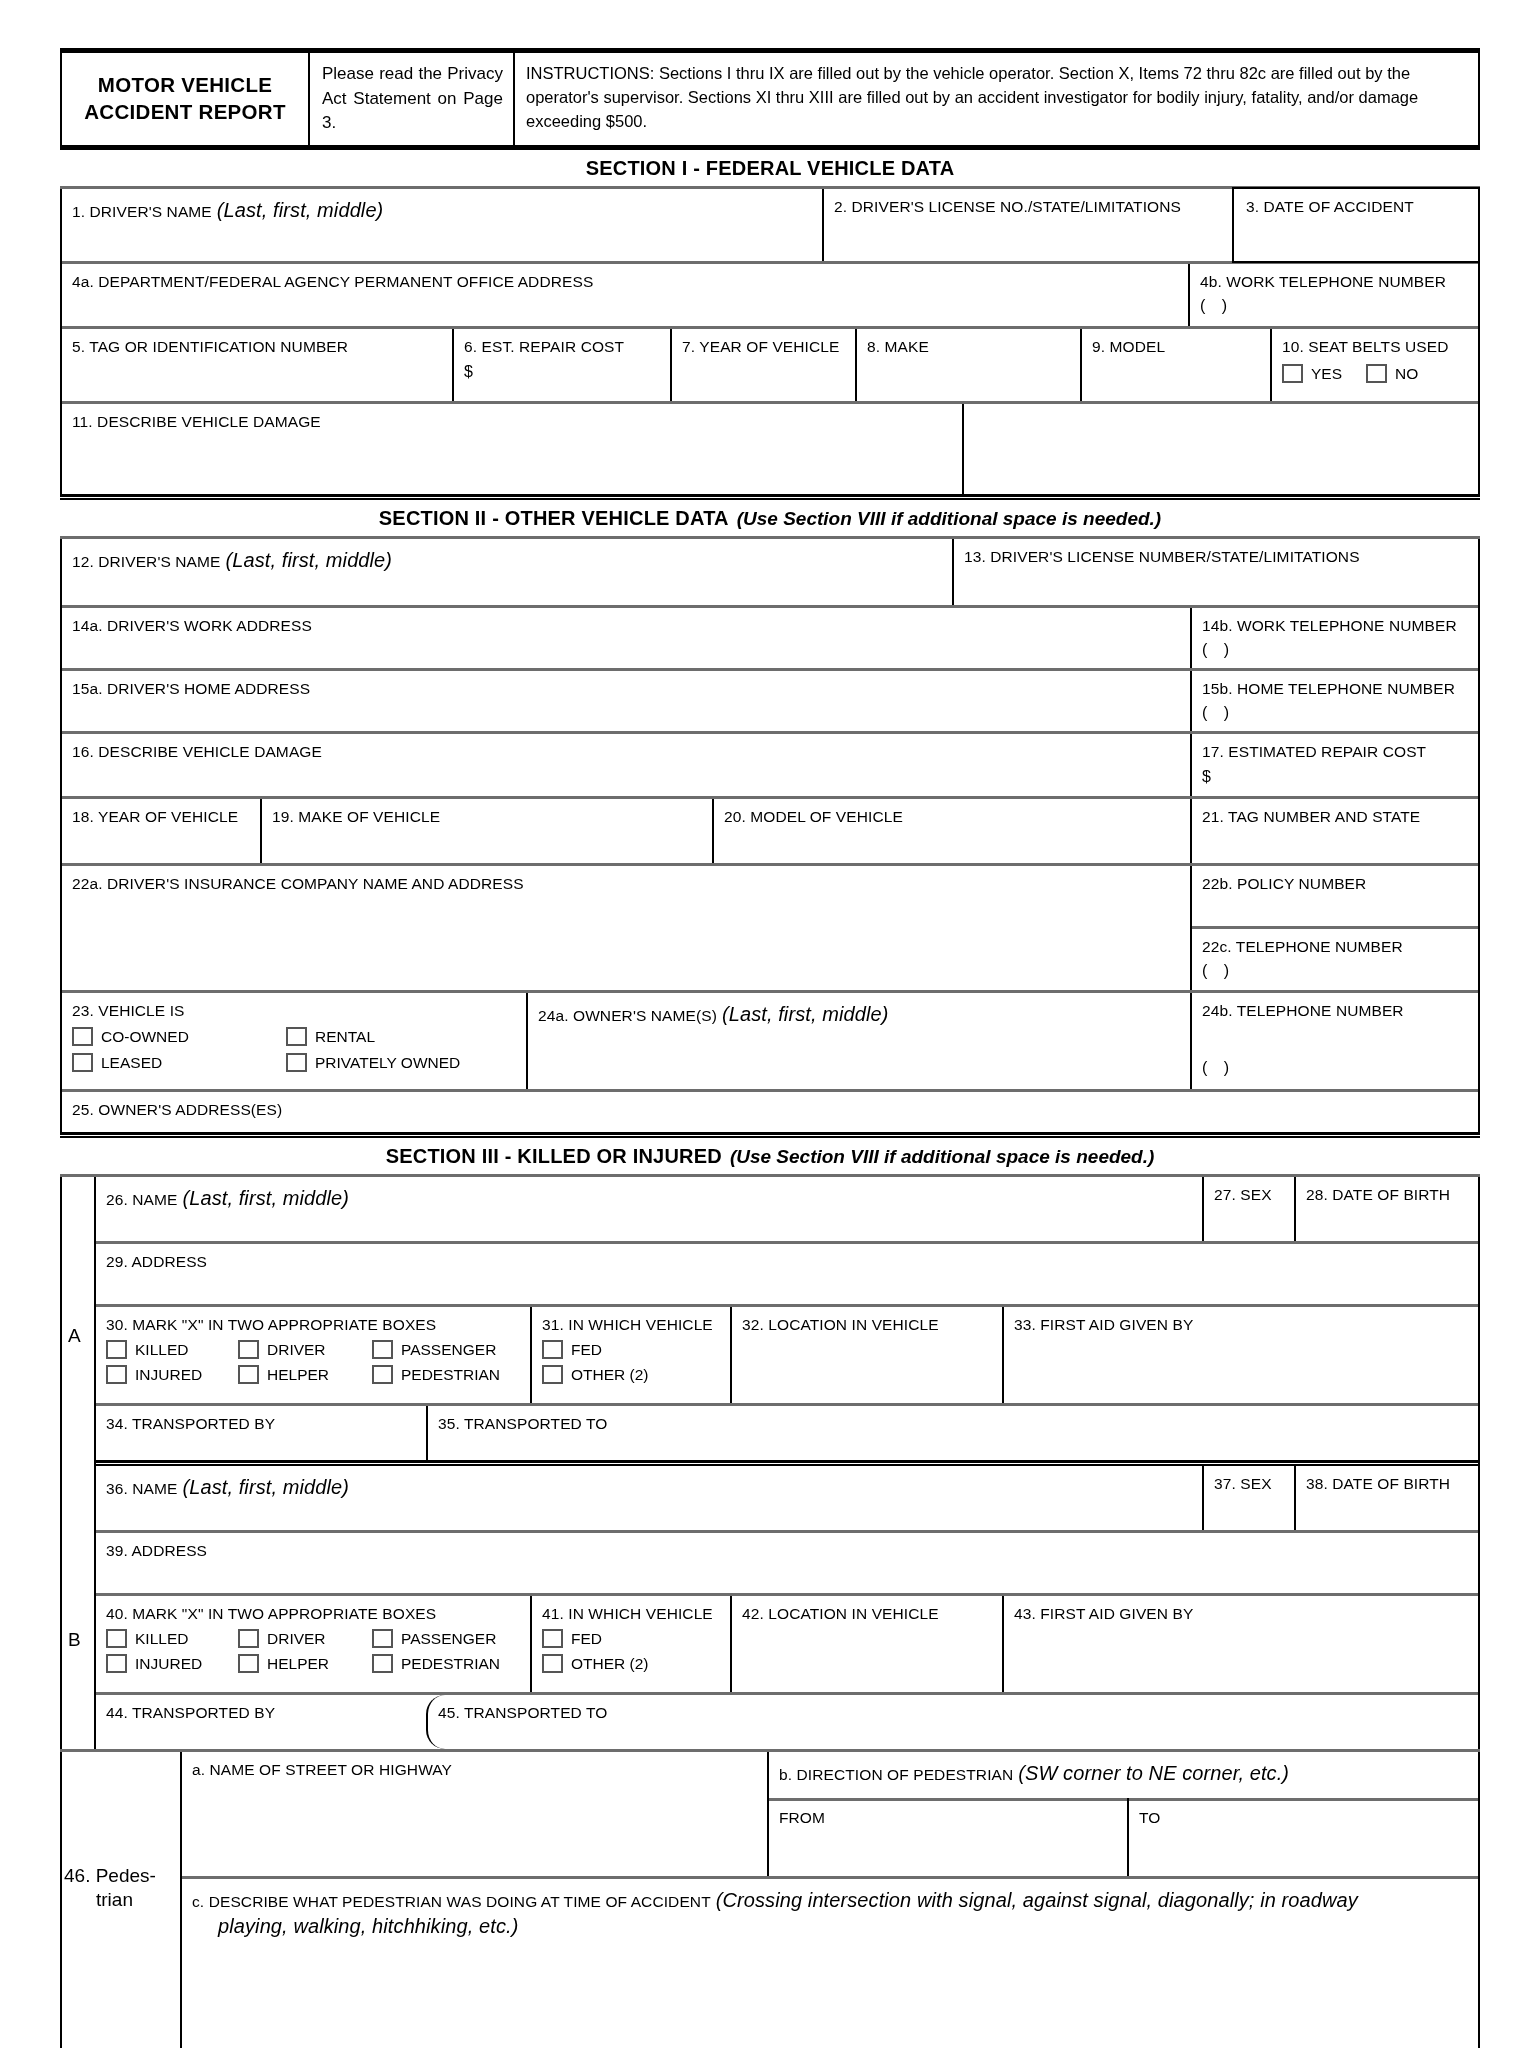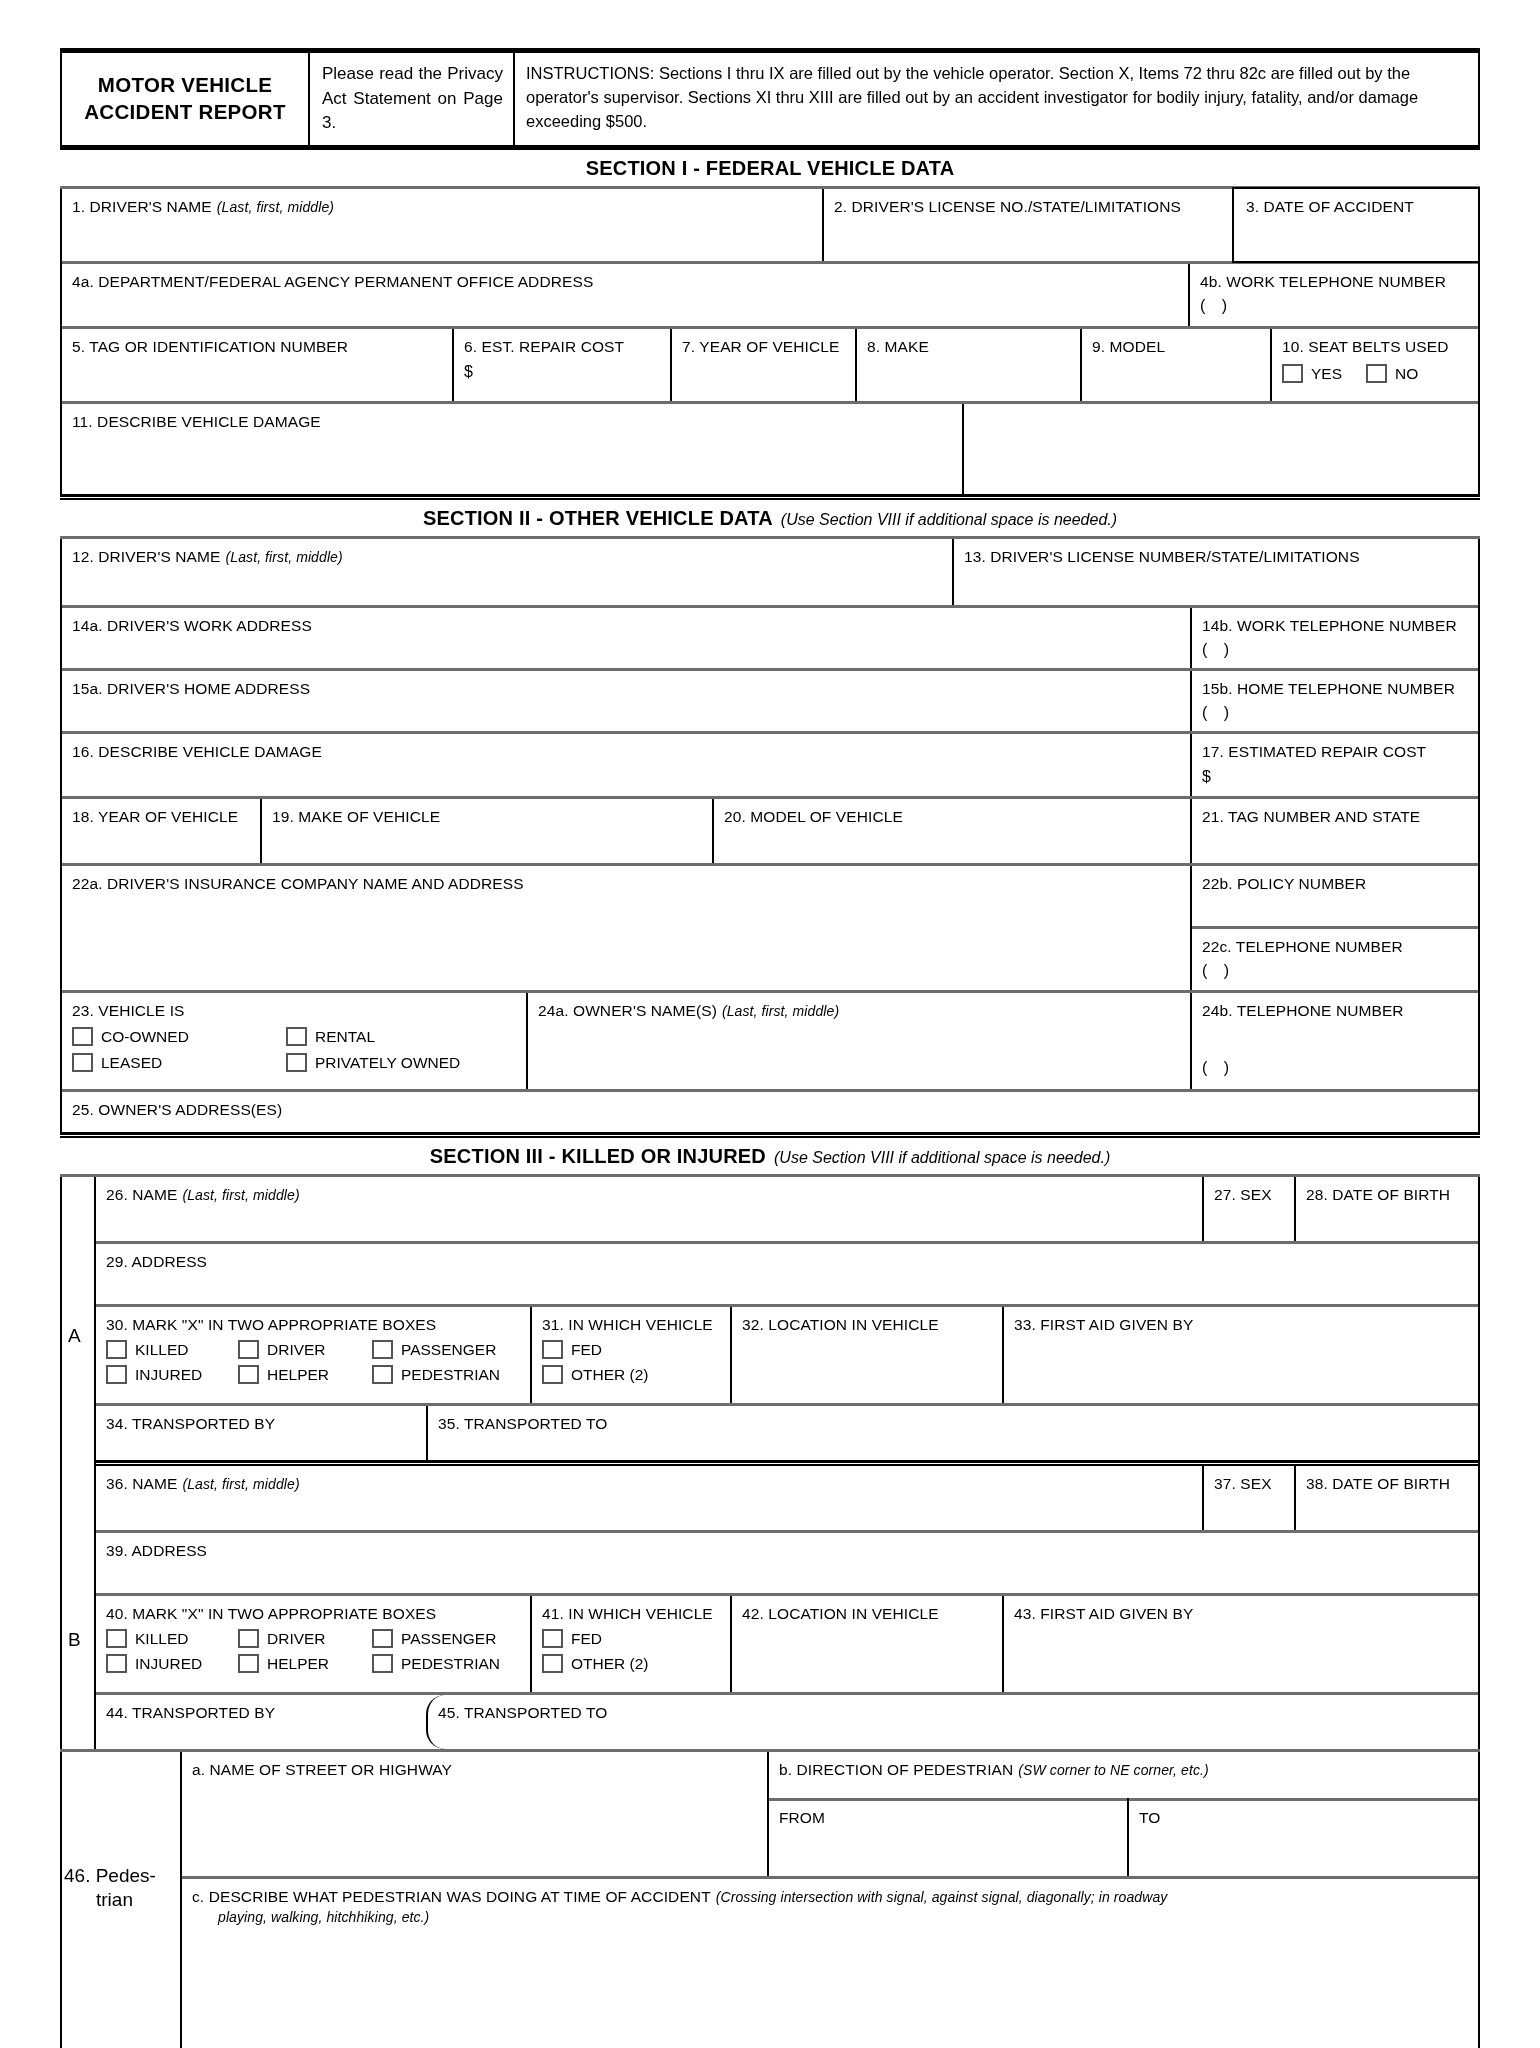--- a/index.html
+++ b/index.html
@@ -35,30 +35,30 @@
     text-align:justify; text-align-last:justify;
   }
   .hdr-instr {
     flex:1 1 auto; padding:9px 12px 9px 11px;
     font-size:16.5px; line-height:1.45;
   }
 
   
   .sec-band { text-align:center; padding:7px 0 6px; }
   .sec-band b { font-size:20px; font-weight:bold; letter-spacing:.2px; }
-  .sec-band i { font-size:16px; font-style:italic; font-weight:normal; padding-left:8px; }
+  .sec-band i { font-size:19px; font-style:italic; font-weight:bold; padding-left:8px; }
 
   
   .box-wrap { border-left:2px solid #000; border-right:2px solid #000; }
   .row { display:flex; }
   .cell { position:relative; padding:8px 0 0 10px; min-height:40px; }
   .cell + .cell { border-left:2px solid #000; }
   .lbl { font-size:15.5px; line-height:1.3; letter-spacing:.1px; white-space:nowrap; }
   .lbl.wrap { white-space:normal; }
-  .lbl i { font-size:14px; padding-left:5px; }
+  .lbl i { font-size:20px; padding-left:5px; }
   .sub { font-size:16px; padding-top:6px; }
   .paren { font-size:16px; padding-top:5px; letter-spacing:6px; }
 
   
   .cb {
     display:inline-block; width:21px; height:19px;
     border:2px solid #555; background:#fff;
     vertical-align:-4px; margin-right:8px;
   }
   .cbrow { display:flex; font-size:15.5px; }

